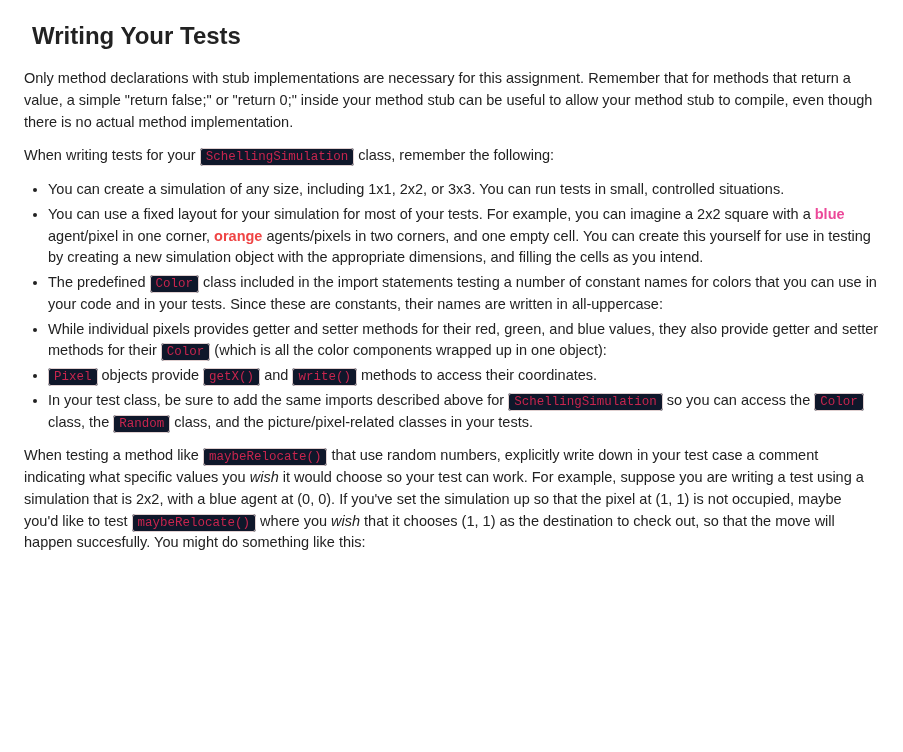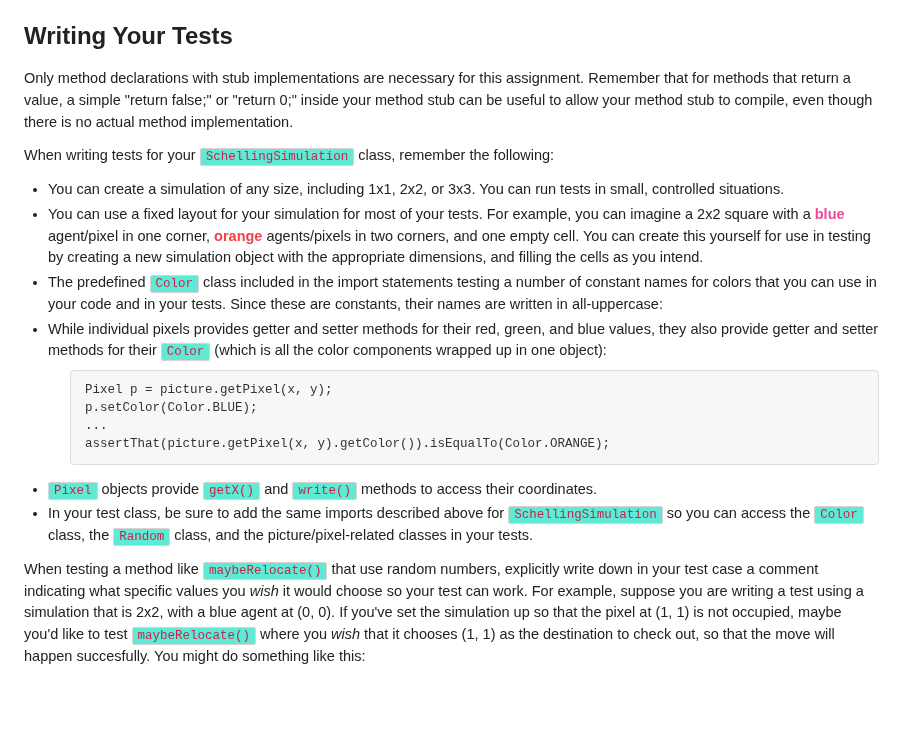--- a/index.html
+++ b/index.html
@@ -11,21 +11,21 @@
       line-height: 1.5;
       color: #222;
       margin: 0;
       padding: 18px 24px;
       background: #fff;
       max-width: 903px;
     }
     h2 {
       font-size: 24px;
       font-weight: 600;
-      margin: 0 0 14px 0;
+      margin: 0 0 14px 8px;
       color: #222;
     }
     p {
       margin: 0 0 12px 0;
     }
     ul {
       margin: 4px 0 12px 0;
       padding-left: 24px;
     }
     ul ul {
@@ -33,21 +33,21 @@
       list-style-type: circle;
       padding-left: 36px;
     }
     li {
       margin-bottom: 3px;
     }
     code.inline {
       font-family: Menlo, Consolas, "Courier New", monospace;
       font-size: 12.5px;
       color: #c7254e;
-      background: #5eead4;
+      background: #0f172a;
       border: 1px solid #e0d0d0;
       border-radius: 3px;
       padding: 1px 5px;
       white-space: nowrap;
     }
     pre.codeblock {
       font-family: Menlo, Consolas, "Courier New", monospace;
       font-size: 12.5px;
       line-height: 1.45;
       color: #333;
@@ -85,24 +85,20 @@
 <ul>
   <li>You can create a simulation of any size, including 1x1, 2x2, or 3x3. You can run tests in small, controlled situations.</li>
   <li>
     <span>You can use a fixed layout for your simulation for most of your tests. For example, you can imagine a 2x2 square with a </span><span class="blue-bold">blue</span><span> agent/pixel in one corner, </span><span class="orange-bold">orange</span><span> agents/pixels in two corners, and one empty cell. You can create this yourself for use in testing by creating a new simulation object with the appropriate dimensions, and filling the cells as you intend.</span>
   </li>
   <li>
     <span>The predefined </span><code class="inline">Color</code><span> class included in the import statements testing a number of constant names for colors that you can use in your code and in your tests. Since these are constants, their names are written in all-uppercase:</span>
   </li>
   <li>
     <span>While individual pixels provides getter and setter methods for their red, green, and blue values, they also provide getter and setter methods for their </span><code class="inline">Color</code><span> (which is all the color components wrapped up in one object):</span>
-    <pre class="codeblock">Pixel p = picture.getPixel(x, y);
-p.setColor(Color.BLUE);
-...
-assertThat(picture.getPixel(x, y).getColor()).isEqualTo(Color.ORANGE);</pre>
   </li>
   <li>
     <code class="inline">Pixel</code><span> objects provide </span><code class="inline">getX()</code><span> and </span><code class="inline">write()</code><span> methods to access their coordinates.</span>
   </li>
   <li>
     <span>In your test class, be sure to add the same imports described above for </span><code class="inline">SchellingSimulation</code><span> so you can access the </span><code class="inline">Color</code><span> class, the </span><code class="inline">Random</code><span> class, and the picture/pixel-related classes in your tests.</span>
   </li>
 </ul>
 
 <p>

